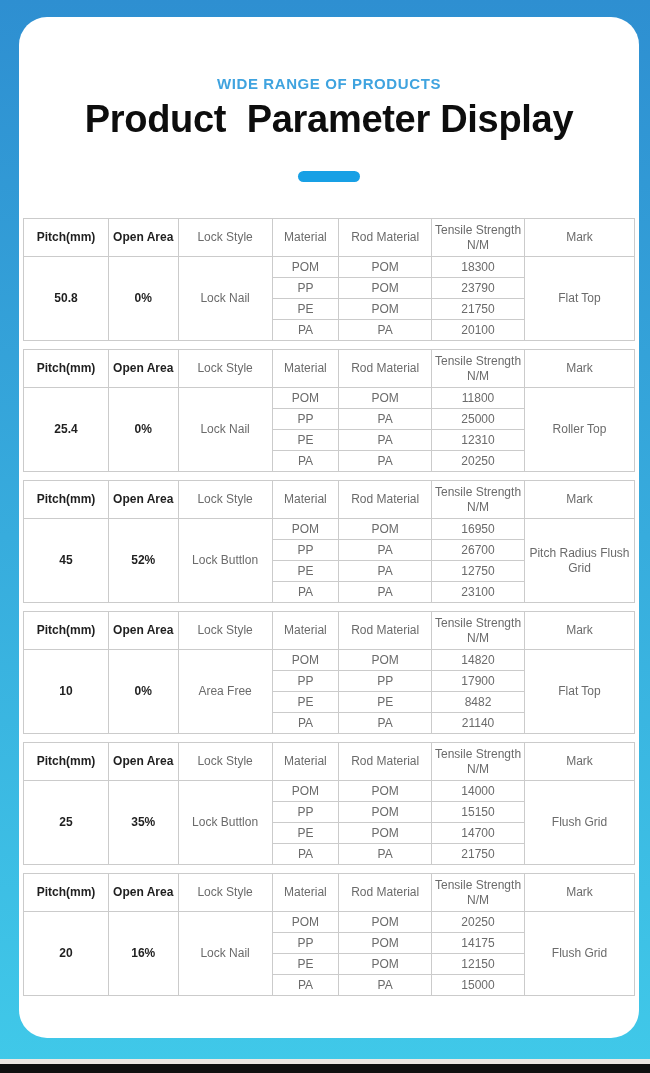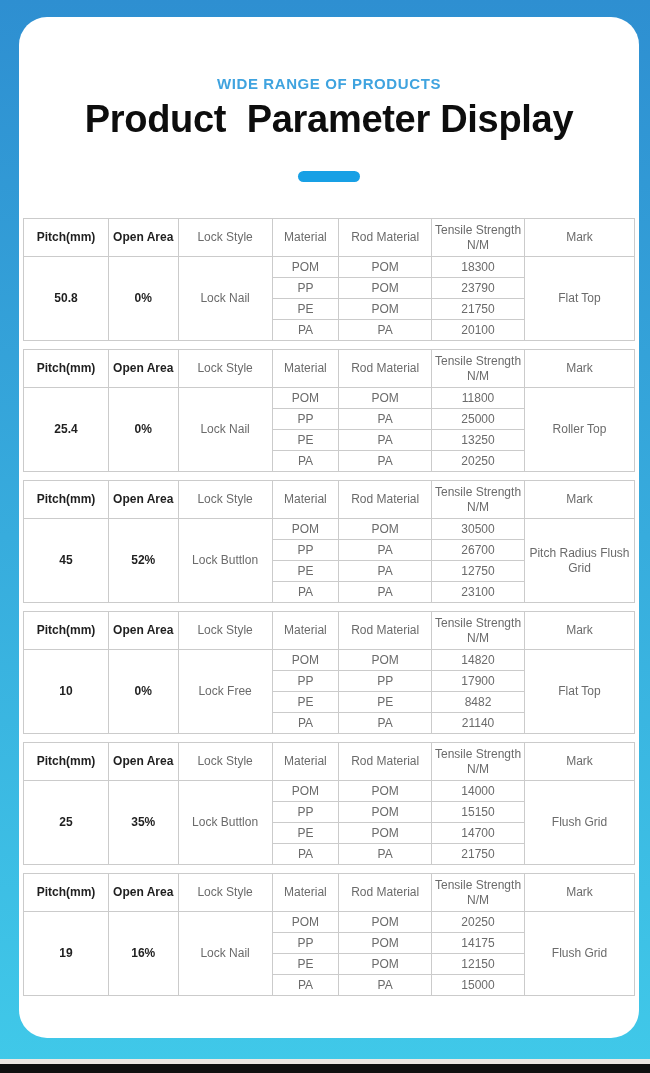--- a/index.html
+++ b/index.html
@@ -162,21 +162,21 @@
         <td rowspan="4">Roller Top</td>
       </tr>
       <tr>
         <td>PP</td>
         <td>PA</td>
         <td>25000</td>
       </tr>
       <tr>
         <td>PE</td>
         <td>PA</td>
-        <td>13250</td>
+        <td>12310</td>
       </tr>
       <tr>
         <td>PA</td>
         <td>PA</td>
         <td>20250</td>
       </tr>
     </tbody>
   </table>
 
   <table class="param-table">
@@ -201,21 +201,21 @@
         <th>Mark</th>
       </tr>
     </thead>
     <tbody>
       <tr>
         <td class="strong" rowspan="4">45</td>
         <td class="strong" rowspan="4">52%</td>
         <td rowspan="4">Lock Buttlon</td>
         <td>POM</td>
         <td>POM</td>
-        <td>30500</td>
+        <td>16950</td>
         <td rowspan="4">Pitch Radius Flush Grid</td>
       </tr>
       <tr>
         <td>PP</td>
         <td>PA</td>
         <td>26700</td>
       </tr>
       <tr>
         <td>PE</td>
         <td>PA</td>
@@ -248,21 +248,21 @@
         <th>Rod Material</th>
         <th>Tensile Strength
 N/M</th>
         <th>Mark</th>
       </tr>
     </thead>
     <tbody>
       <tr>
         <td class="strong" rowspan="4">10</td>
         <td class="strong" rowspan="4">0%</td>
-        <td rowspan="4">Lock Free</td>
+        <td rowspan="4">Area Free</td>
         <td>POM</td>
         <td>POM</td>
         <td>14820</td>
         <td rowspan="4">Flat Top</td>
       </tr>
       <tr>
         <td>PP</td>
         <td>PP</td>
         <td>17900</td>
       </tr>
@@ -346,21 +346,21 @@
         <th>Lock Style</th>
         <th>Material</th>
         <th>Rod Material</th>
         <th>Tensile Strength
 N/M</th>
         <th>Mark</th>
       </tr>
     </thead>
     <tbody>
       <tr>
-        <td class="strong" rowspan="4">19</td>
+        <td class="strong" rowspan="4">20</td>
         <td class="strong" rowspan="4">16%</td>
         <td rowspan="4">Lock Nail</td>
         <td>POM</td>
         <td>POM</td>
         <td>20250</td>
         <td rowspan="4">Flush Grid</td>
       </tr>
       <tr>
         <td>PP</td>
         <td>POM</td>

